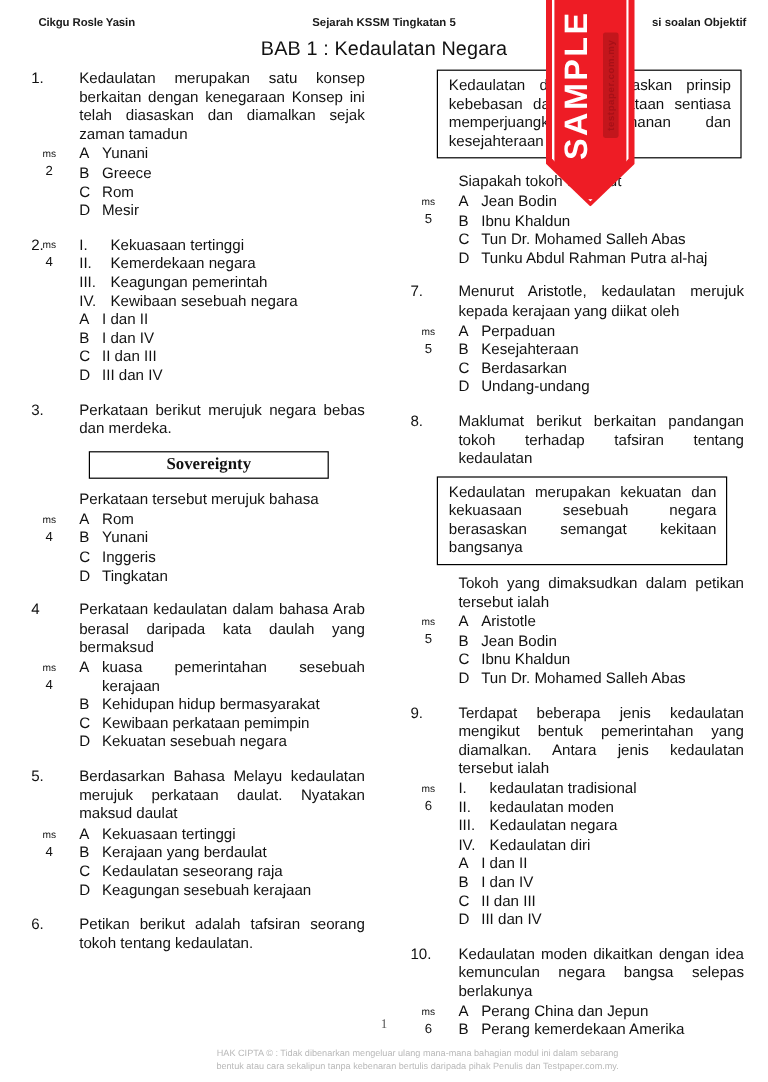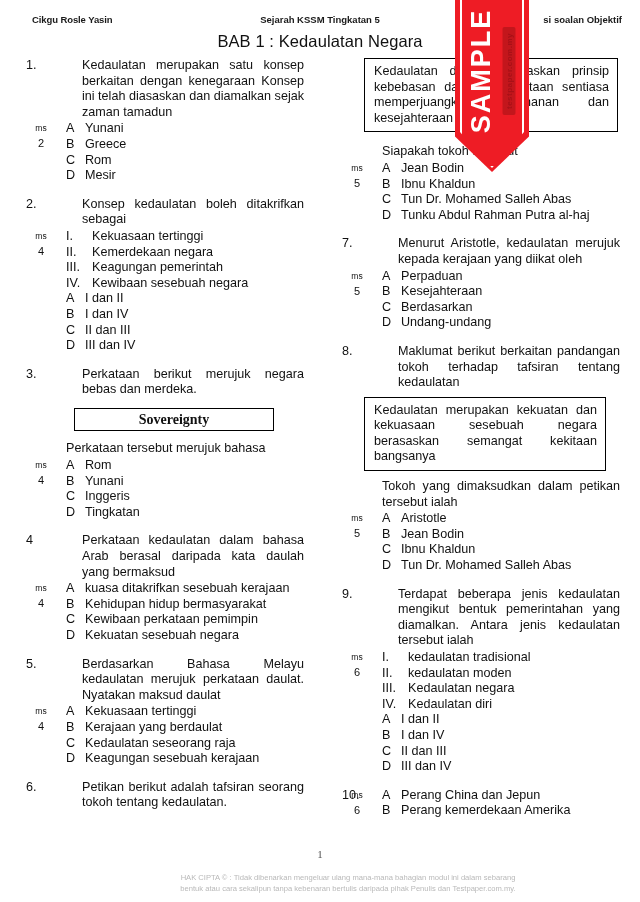--- a/index.html
+++ b/index.html
@@ -81,21 +81,21 @@
   }
   .qnum {
     position: absolute;
     left: 0;
     top: 0;
     width: 26px;
     font-size: 12.6px;
     line-height: 15.6px;
   }
   .qstem {
-    margin-left: 56px;
+    margin-left: 40px;
     font-size: 12.6px;
     line-height: 15.6px;
     text-align: justify;
     text-justify: inter-word;
   }
 
   .opts {
     position: relative;
     margin-top: 1px;
   }
@@ -297,21 +297,20 @@
             <span class="txt">Rom</span>
           </div>
           <div class="opt">
             <span class="lab">D</span>
             <span class="txt">Mesir</span>
           </div>
         </div>
       </div>
       <div class="q">
         <div class="qnum">2.</div>
-        <div class="qstem">Konsep kedaulatan boleh ditakrifkan sebagai</div>
         <div class="opts">
           <div class="ms">ms</div>
           <div class="msnum">4</div>
           <div class="opt">
             <span class="lab roman">I.</span>
             <span class="txt">Kekuasaan tertinggi</span>
           </div>
           <div class="opt">
             <span class="lab roman">II.</span>
             <span class="txt">Kemerdekaan negara</span>
@@ -371,21 +370,21 @@
         </div>
       </div>
       <div class="q">
         <div class="qnum">4</div>
         <div class="qstem">Perkataan kedaulatan dalam bahasa Arab berasal daripada kata daulah yang bermaksud</div>
         <div class="opts">
           <div class="ms">ms</div>
           <div class="msnum">4</div>
           <div class="opt">
             <span class="lab">A</span>
-            <span class="txt just">kuasa ditakrifkan sesebuah kerajaan</span>
+            <span class="txt just">kuasa pemerintahan sesebuah kerajaan</span>
           </div>
           <div class="opt">
             <span class="lab">B</span>
             <span class="txt">Kehidupan hidup bermasyarakat</span>
           </div>
           <div class="opt">
             <span class="lab">C</span>
             <span class="txt">Kewibaan perkataan pemimpin</span>
           </div>
           <div class="opt">
@@ -538,20 +537,21 @@
             <span class="txt">II dan III</span>
           </div>
           <div class="opt">
             <span class="lab">D</span>
             <span class="txt">III dan IV</span>
           </div>
         </div>
       </div>
       <div class="q">
         <div class="qnum">10.</div>
+        <div class="qstem">Kedaulatan moden dikaitkan dengan idea kemunculan negara bangsa selepas berlakunya</div>
         <div class="opts">
           <div class="ms">ms</div>
           <div class="msnum">6</div>
           <div class="opt">
             <span class="lab">A</span>
             <span class="txt">Perang China dan Jepun</span>
           </div>
           <div class="opt">
             <span class="lab">B</span>
             <span class="txt">Perang kemerdekaan Amerika</span>

